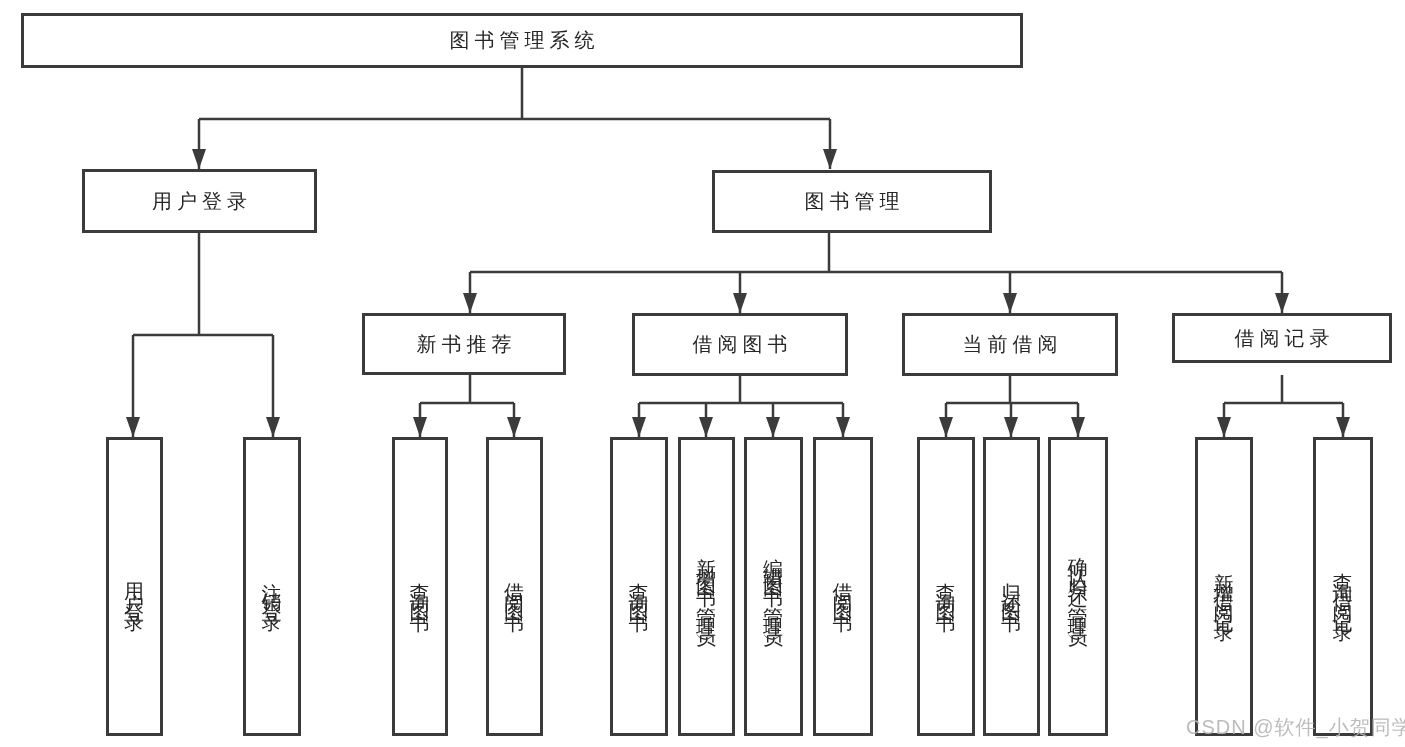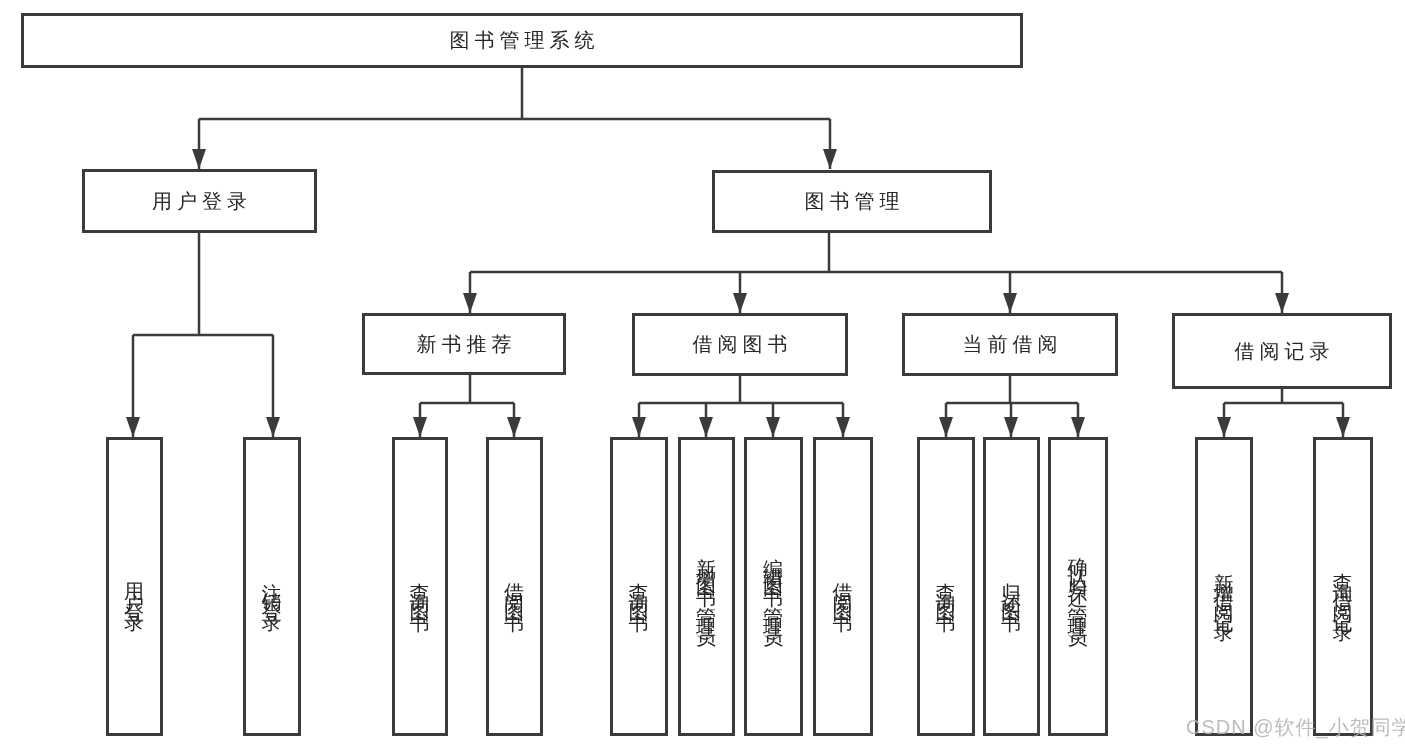--- a/index.html
+++ b/index.html
@@ -125,21 +125,21 @@
 
   <div class="hbox" style="left:362px;top:313px;width:204px;height:62px">
     <span>新书推荐</span>
   </div>
   <div class="hbox" style="left:632px;top:313px;width:216px;height:63px">
     <span>借阅图书</span>
   </div>
   <div class="hbox" style="left:902px;top:313px;width:216px;height:63px">
     <span>当前借阅</span>
   </div>
-  <div class="hbox" style="left:1172px;top:313px;width:220px;height:76px">
+  <div class="hbox" style="left:1172px;top:313px;width:220px;height:50px">
     <span>借阅记录</span>
   </div>
 
   <div class="vbox" style="left:106px;width:57px">
     <span>用户登录</span>
   </div>
   <div class="vbox" style="left:243px;width:58px">
     <span>注销登录</span>
   </div>
 

